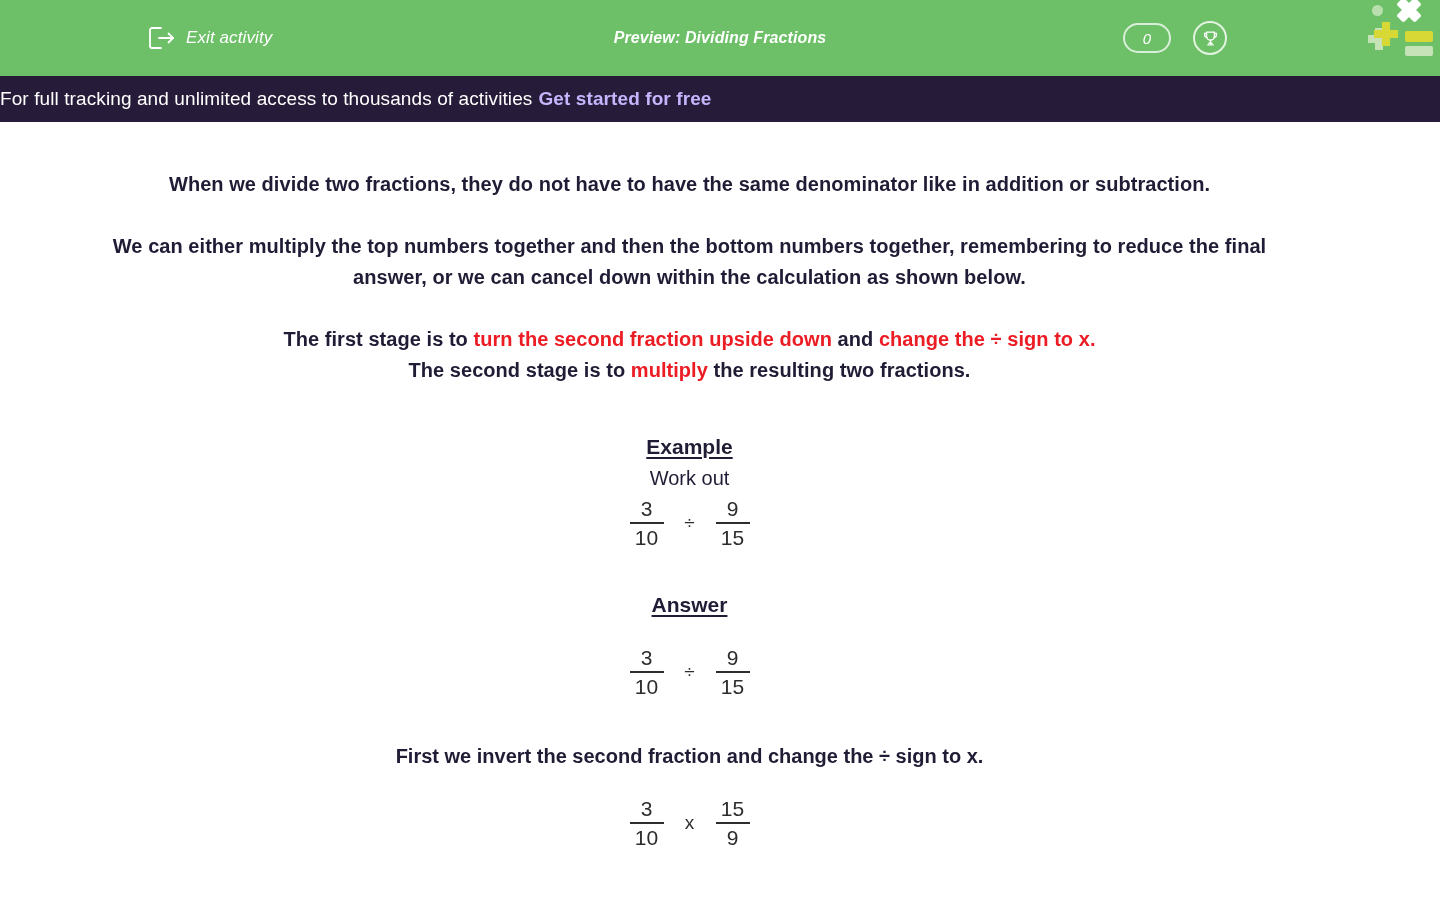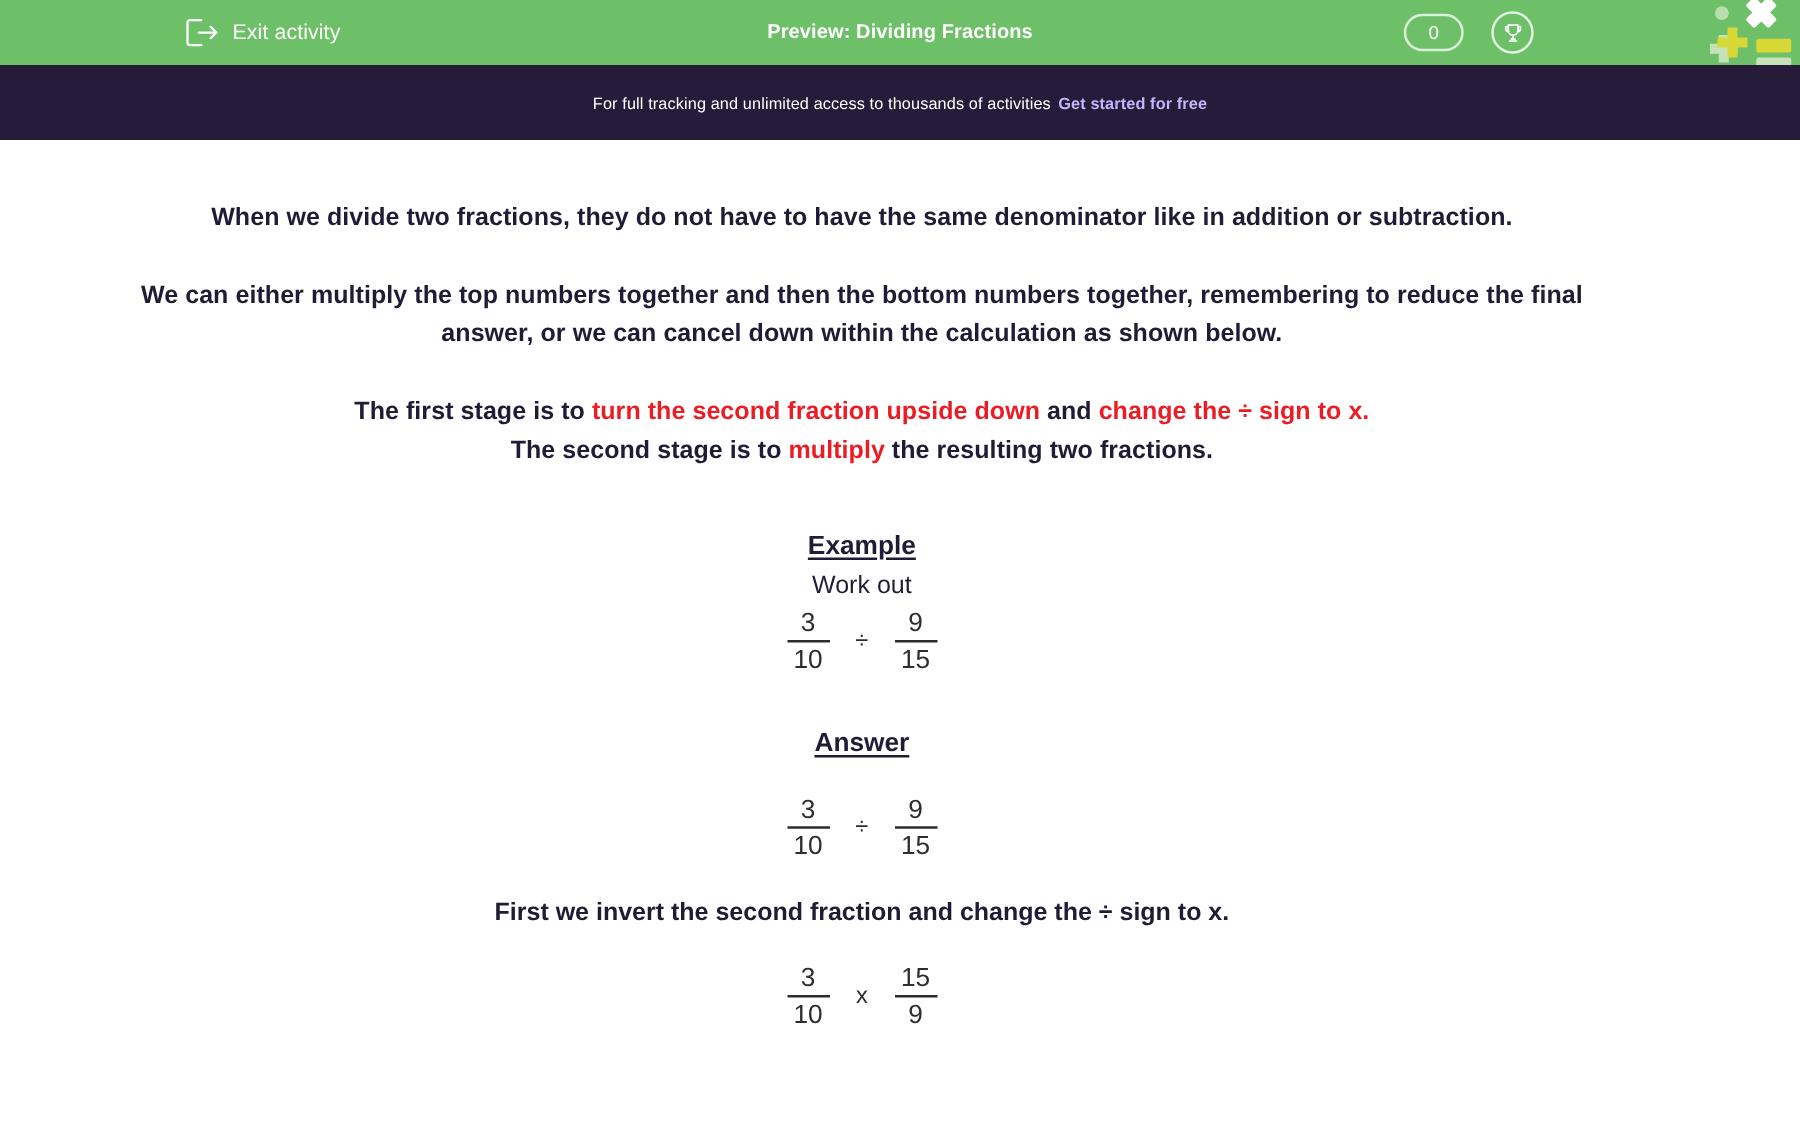--- a/index.html
+++ b/index.html
@@ -8,25 +8,26 @@
     width: 1440px;
     height: 900px;
     background: #ffffff;
     font-family: "Liberation Sans", sans-serif;
     overflow: hidden;
   }
 
   
   .topbar {
     position: relative;
-    height: 52px;
+    height: 76px;
     background: #6dc067;
     display: flex;
     align-items: center;
     overflow: hidden;
+    font-style: italic;
   }
 
   .exit-activity {
     position: absolute;
     left: 148px;
     top: 50%;
     transform: translateY(-50%);
     display: flex;
     align-items: center;
     gap: 10px;
@@ -109,27 +110,26 @@
   .deco .d-plus-pale::before, .deco .d-plus-pale::after {
     content: ""; position: absolute; background: #c5e3b6;
   }
   .deco .d-plus-pale::before { left: 7px; top: 0; width: 8px; height: 22px; }
   .deco .d-plus-pale::after  { left: 0; top: 7px; width: 22px; height: 8px; }
   .deco .d-rect-yellow { left: 45px; top: 31px; width: 28px; height: 11px; border-radius: 2px; background: #d7d835; }
   .deco .d-rect-pale   { left: 45px; top: 46px; width: 28px; height: 10px; border-radius: 2px; background: #c5e3b6; }
 
   
   .promo {
-    height: 60px;
+    height: 46px;
     background: #261b38;
     display: flex;
     align-items: center;
-    justify-content: center;
     color: #ffffff;
-    font-size: 13px;
+    font-size: 19px;
     letter-spacing: 0.1px;
   }
   .promo .promo-cta {
     font-weight: 700;
     margin-left: 6px;
     cursor: pointer;
     color: #c4b5fd;
   }
 
   
@@ -214,21 +214,21 @@
     color: #2d2d2d;
     width: 16px;
     text-align: center;
   }
 
   .step-text {
     text-align: center;
     color: #211c35;
     font-size: 20px;
     font-weight: 600;
-    margin-top: 32px;
+    margin-top: 48px;
   }
 </style>
 </head>
 <body>
 
 <div class="topbar">
 
   <div class="exit-activity">
     <span class="exit-icon">
       <svg width="28" height="24" viewBox="0 0 28 24" fill="none">

